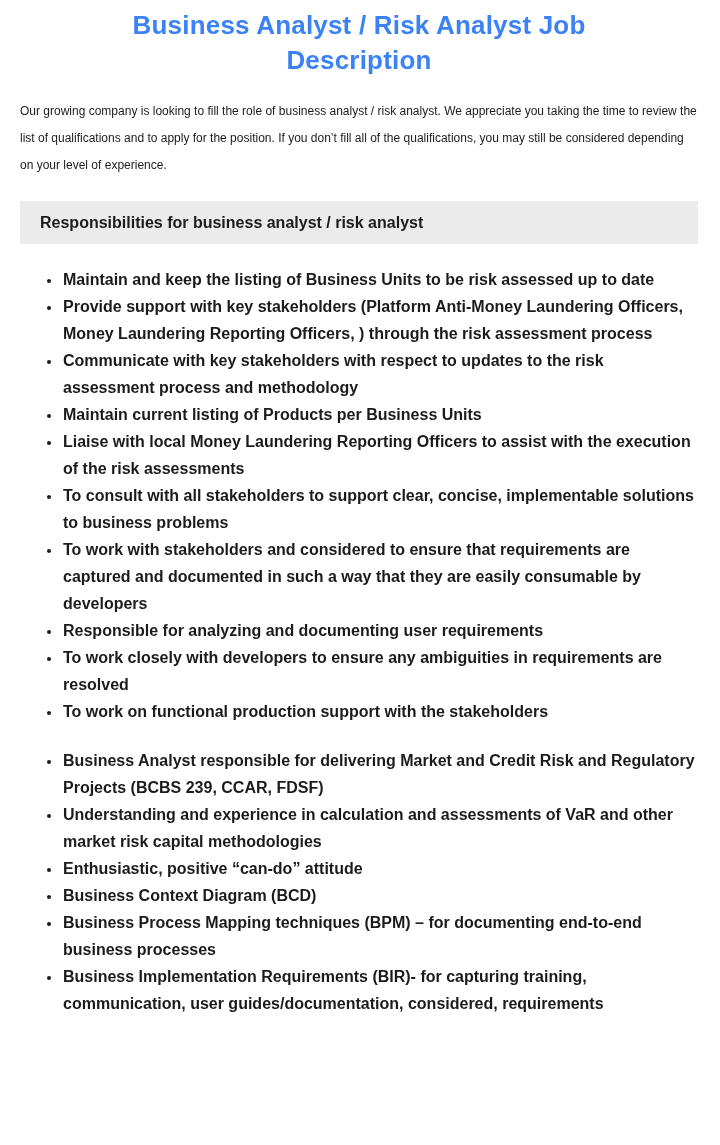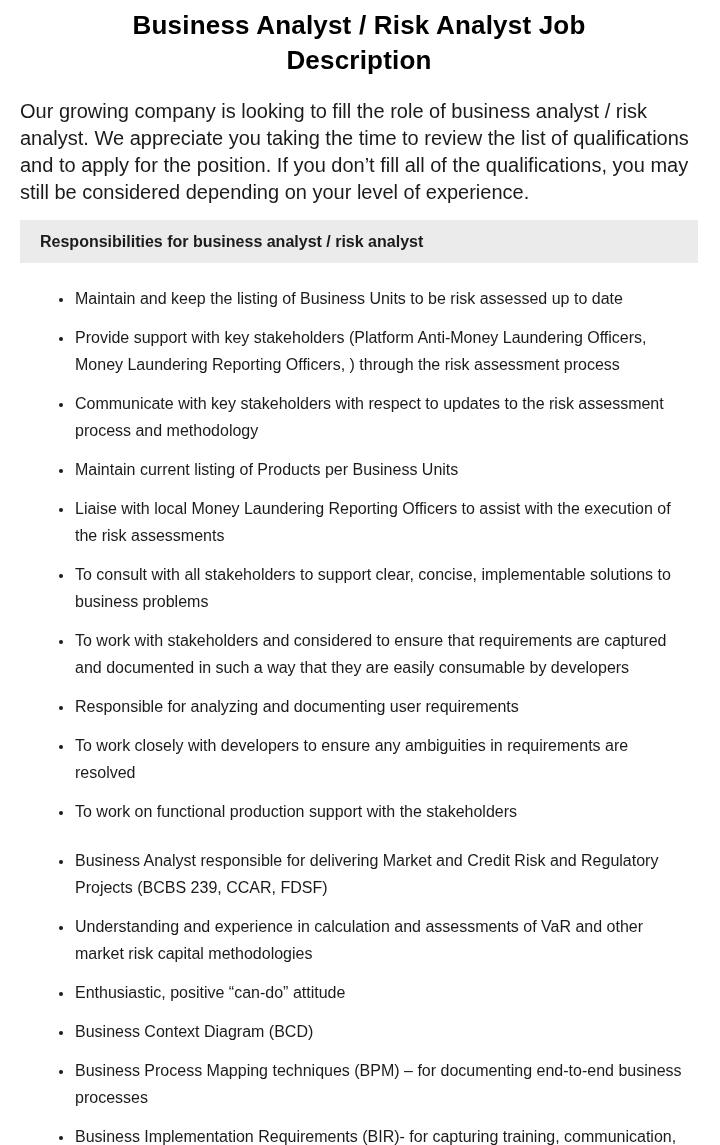--- a/index.html
+++ b/index.html
@@ -18,46 +18,47 @@
   .page {
     padding: 8px 22px 20px 20px;
   }
   .doc-title {
     margin: 0 auto;
     max-width: 560px;
     font-size: 26px;
     line-height: 35px;
     font-weight: bold;
     text-align: center;
-    color: #000000;
+    color: #3b82f6;
     letter-spacing: 0.2px;
   }
   .intro {
     margin: 20px 0 0 0;
-    font-size: 20px;
+    font-size: 12px;
     line-height: 27px;
   }
   .section-header {
-    margin-top: 14px;
+    margin-top: 22px;
     background: #ebebeb;
     padding: 12px 20px;
     font-size: 16px;
     line-height: 19px;
     font-weight: bold;
     color: #1b1b1b;
   }
   ul.bullet-list {
     margin: 22px 0 14px 0;
     padding-left: 42px;
     font-size: 16px;
     line-height: 27px;
   }
   ul.bullet-list li {
-    margin: 12px;
+    margin: 0;
     padding-left: 1px;
+    font-weight: bold;
   }
   ul.bullet-list li::marker {
     font-size: 13px;
   }
 </style>
 </head>
 <body>
 
 <div class="page">
 

